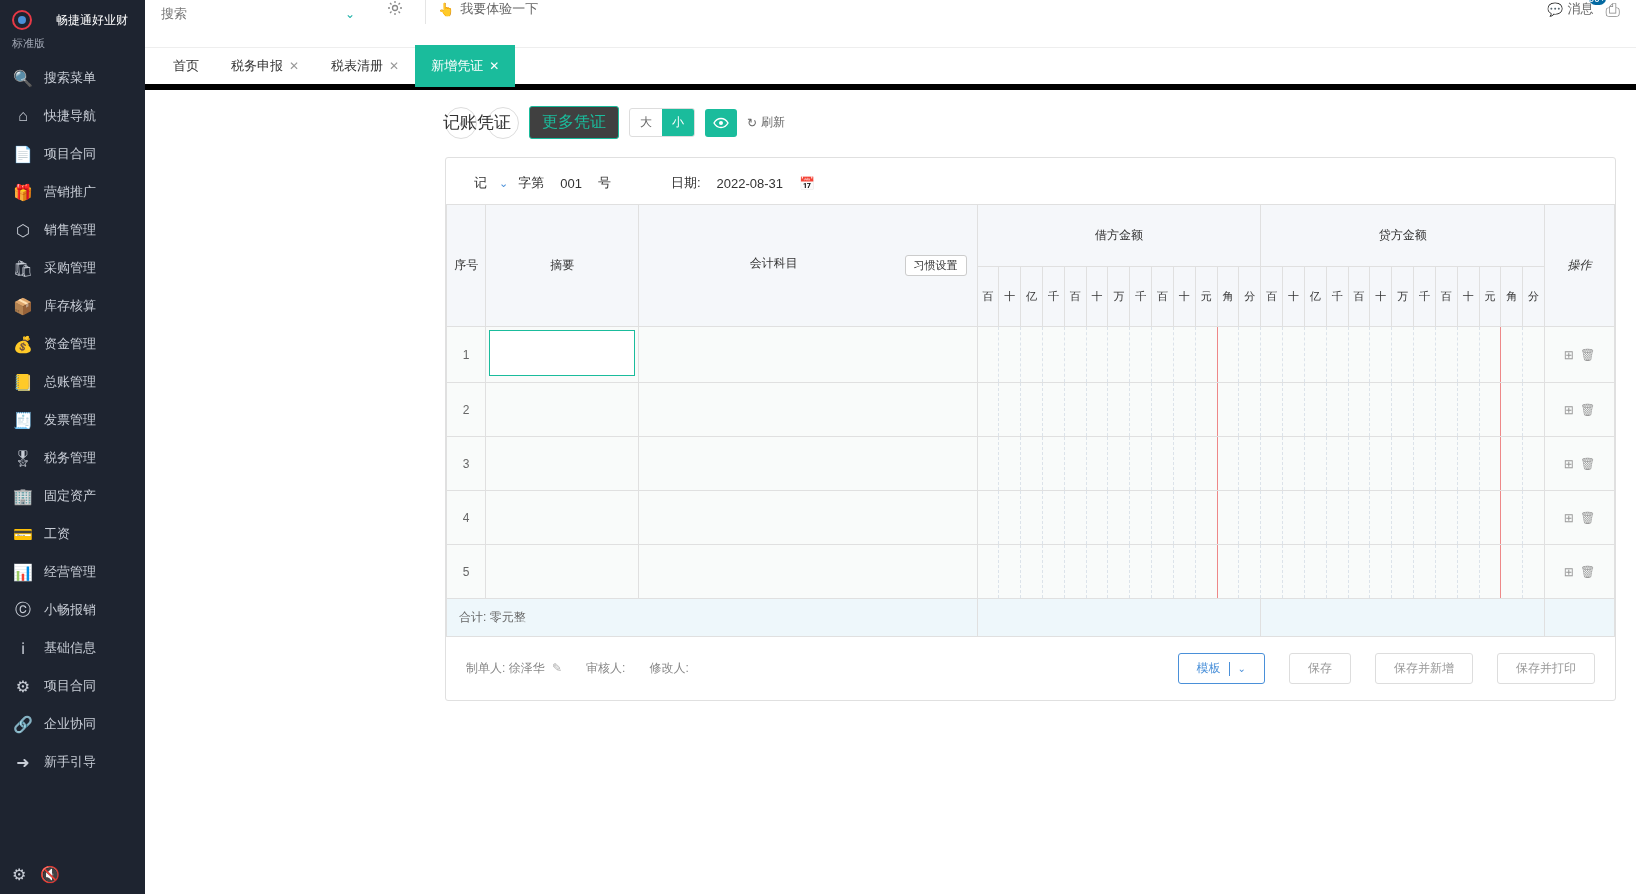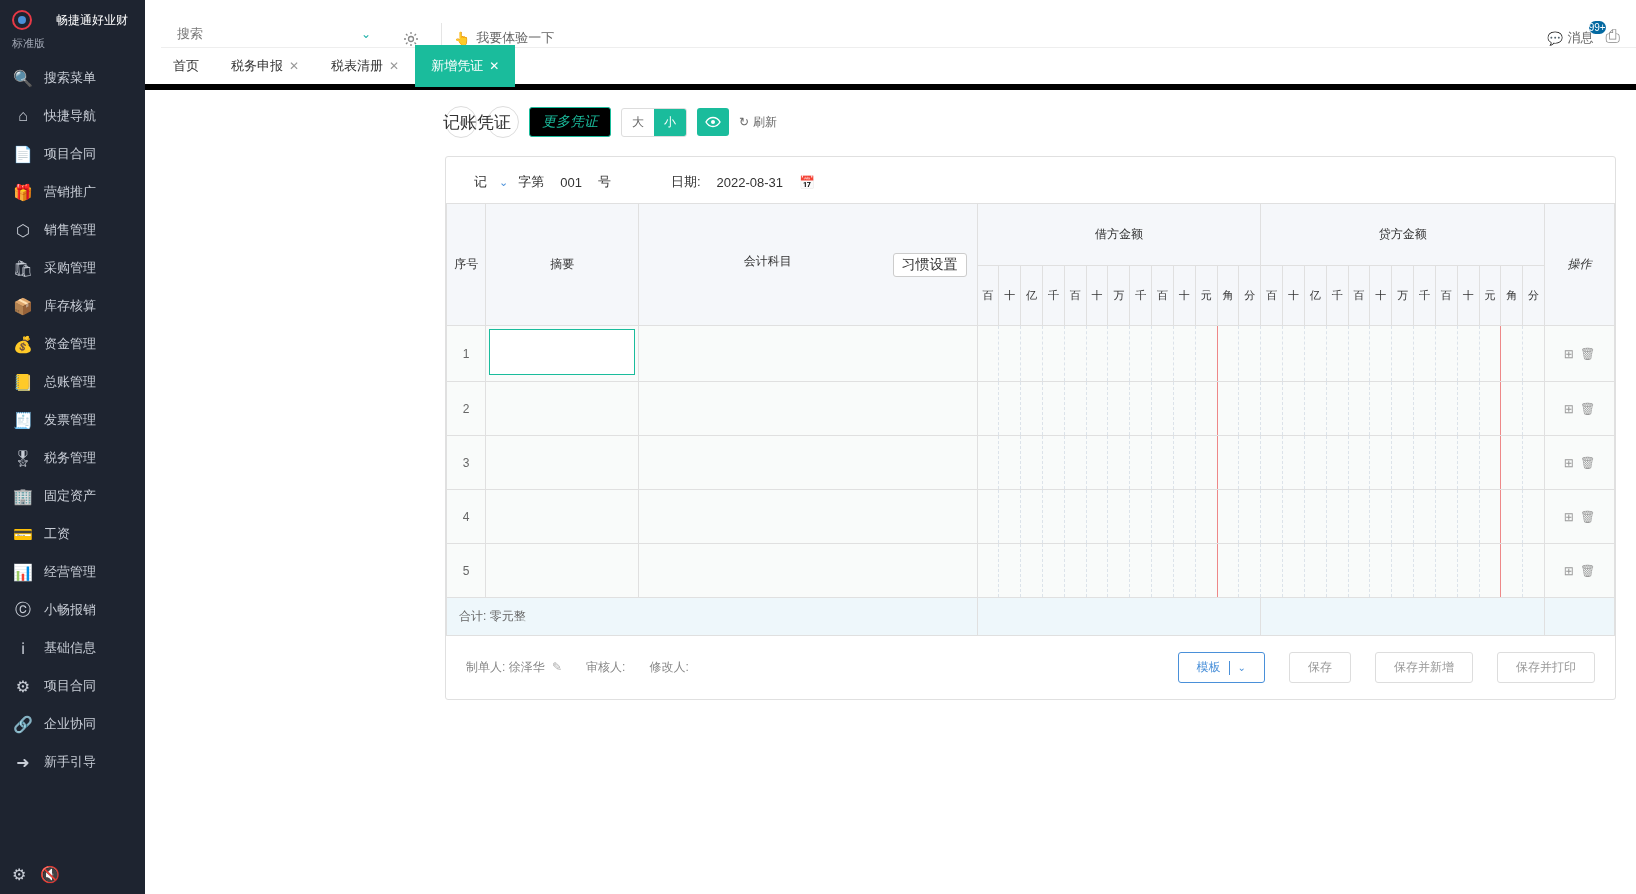--- a/index.html
+++ b/index.html
@@ -9,41 +9,41 @@
 .logo-area{padding:10px 12px 6px;display:flex;align-items:center;gap:24px;}
 .logo-icon{width:20px;height:20px;border-radius:50%;border:2px solid #e63946;position:relative;}
 .logo-icon::after{content:"";position:absolute;width:8px;height:8px;background:#4a90d9;border-radius:50%;top:4px;left:4px;}
 .logo-text{font-size:12px;color:#fff;}
 .edition{padding:0 12px 8px;font-size:11px;color:#a0a6b3;}
 .menu{flex:1;overflow-y:auto;}
 .menu-item{display:flex;align-items:center;gap:12px;padding:10px 14px;font-size:13px;cursor:pointer;color:#c8cdd6;}
 .menu-icon{width:18px;height:18px;display:flex;align-items:center;justify-content:center;font-size:16px;}
 .sidebar-footer{padding:10px 12px;display:flex;gap:14px;font-size:16px;}
 .main{flex:1;display:flex;flex-direction:column;background:#fff;overflow:hidden;}
-.topbar{height:48px;display:flex;align-items:flex-end;padding:0 12px;border-bottom:1px solid #eee;background:#fff;margin-left:16px;}
+.topbar{height:48px;display:flex;align-items:flex-start;padding:0 12px;border-bottom:1px solid #eee;background:#fff;}
 .search-wrap{display:flex;align-items:center;width:220px;position:relative;}
 .search-input{border:none;outline:none;font-size:13px;padding:6px 4px;width:180px;color:#333;}
 .search-drop{color:#20b2aa;font-size:12px;padding:0 8px;cursor:pointer;}
 .gear{color:#888;cursor:pointer;padding:0 10px;}
 .divider{width:1px;height:24px;background:#e5e5e5;margin:0 12px;}
 .try-link{display:flex;align-items:center;gap:6px;color:#666;font-size:13px;cursor:pointer;}
 .spacer{flex:1;}
 .msg-btn{display:flex;align-items:center;gap:4px;color:#666;font-size:13px;cursor:pointer;position:relative;padding:0 8px;}
 .badge{position:absolute;top:-8px;right:-4px;background:#0369a1;color:#fff;font-size:10px;padding:1px 0;border-radius:8px;}
 .side-collapse{color:#888;cursor:pointer;padding:0 4px;font-size:18px;}
 .tabbar{height:42px;display:flex;align-items:center;padding:0 12px;background:#fff;border-bottom:6px solid #000000;}
 .tab{padding:0 16px;height:42px;display:flex;align-items:center;gap:6px;font-size:13px;color:#333;cursor:pointer;}
 .tab.active{background:#1abc9c;color:#fff;}
 .tab-close{font-size:12px;color:#999;cursor:pointer;}
 .tab.active .tab-close{color:#fff;}
 .content{flex:1;padding:16px 20px 16px 300px;overflow:auto;background:#fff;position:relative;}
 .toolbar{display:flex;align-items:center;gap:10px;margin-bottom:18px;position:relative;}
 .page-title{font-size:17px;color:#333;font-weight:500;position:absolute;left:-2px;}
 .nav-btn{width:32px;height:32px;border:1px solid #ddd;border-radius:50%;display:flex;align-items:center;justify-content:center;color:#bbb;cursor:pointer;font-size:14px;}
-.btn-outline{border:1px solid #1abc9c;color:#1abc9c;background:#000000;padding:5px 12px;border-radius:3px;font-size:14px;cursor:pointer;font-style:italic;}
+.btn-outline{border:1px solid #1abc9c;color:#1abc9c;background:#404040;padding:5px 12px;border-radius:3px;font-size:16px;cursor:pointer;}
 .size-group{display:flex;border:1px solid #ddd;border-radius:3px;overflow:hidden;}
 .size-btn{padding:5px 10px;font-size:12px;cursor:pointer;color:#666;}
 .size-btn.active{background:#1abc9c;color:#fff;}
 .icon-btn{width:32px;height:28px;background:#1abc9c;color:#fff;border-radius:3px;display:flex;align-items:center;justify-content:center;cursor:pointer;}
 .refresh{display:flex;align-items:center;gap:4px;color:#666;font-size:12px;cursor:pointer;}
 .voucher-box{border:1px solid #e0e0e0;border-radius:3px;background:#fff;}
 .voucher-header{padding:14px 20px 10px;}
 .vh-row1{display:flex;align-items:center;gap:10px;font-size:13px;color:#333;}
 .vh-field{display:flex;align-items:center;gap:4px;}
 .vh-type{color:#333;padding:2px 8px;}
@@ -54,21 +54,21 @@
 .vh-row2{display:flex;align-items:center;gap:14px;font-size:12px;color:#888;margin-top:10px;}
 .attach-btn{border:1px solid #ddd;padding:2px 10px;border-radius:3px;cursor:pointer;background:#f7f7f7;}
 .vtable{width:100%;border-collapse:collapse;font-size:12px;}
 .vtable th{background:#f5f7fa;border:1px solid #e0e0e0;padding:22px 4px;color:#333;font-weight:500;text-align:center;}
 .vtable td{border:1px solid #e0e0e0;height:54px;text-align:center;color:#666;background:#f9fbfa;}
 .th-seq{width:36px;}
 .th-summary{width:140px;}
 .th-account{width:310px;}
 .digit-col{width:18px;font-size:11px;}
 .th-op{width:64px;font-style:italic;}
-.habit-btn{border:1px solid #ccc;padding:2px 8px;border-radius:3px;font-size:14px;cursor:pointer;background:#fff;float:right;margin-right:6px;}
+.habit-btn{border:1px solid #ccc;padding:2px 8px;border-radius:3px;font-size:11px;cursor:pointer;background:#fff;float:right;margin-right:6px;}
 .summary-input{width:100%;height:46px;border:1px solid #1abc9c;outline:none;padding:4px;font-size:12px;resize:none;background:#fff;}
 .digit-cell{width:18px;border-left:1px dashed #dce3ea !important;border-right:none !important;}
 .digit-cell.red-border{border-right:1px solid #e88 !important;}
 .op-icons{display:flex;gap:6px;justify-content:center;color:#999;}
 .op-ic{cursor:pointer;}
 .total-row td{background:#eef7fb;text-align:left;padding-left:12px;height:38px;}
 .voucher-footer{display:flex;align-items:center;padding:16px 20px;font-size:12px;color:#888;gap:24px;}
 .vf-spacer{flex:1;}
 .btn{padding:6px 18px;border-radius:3px;font-size:12px;cursor:pointer;border:1px solid #ddd;background:#fff;color:#999;}
 .btn-template{border:1px solid #4a90d9;color:#4a90d9;display:flex;align-items:center;gap:8px;}

